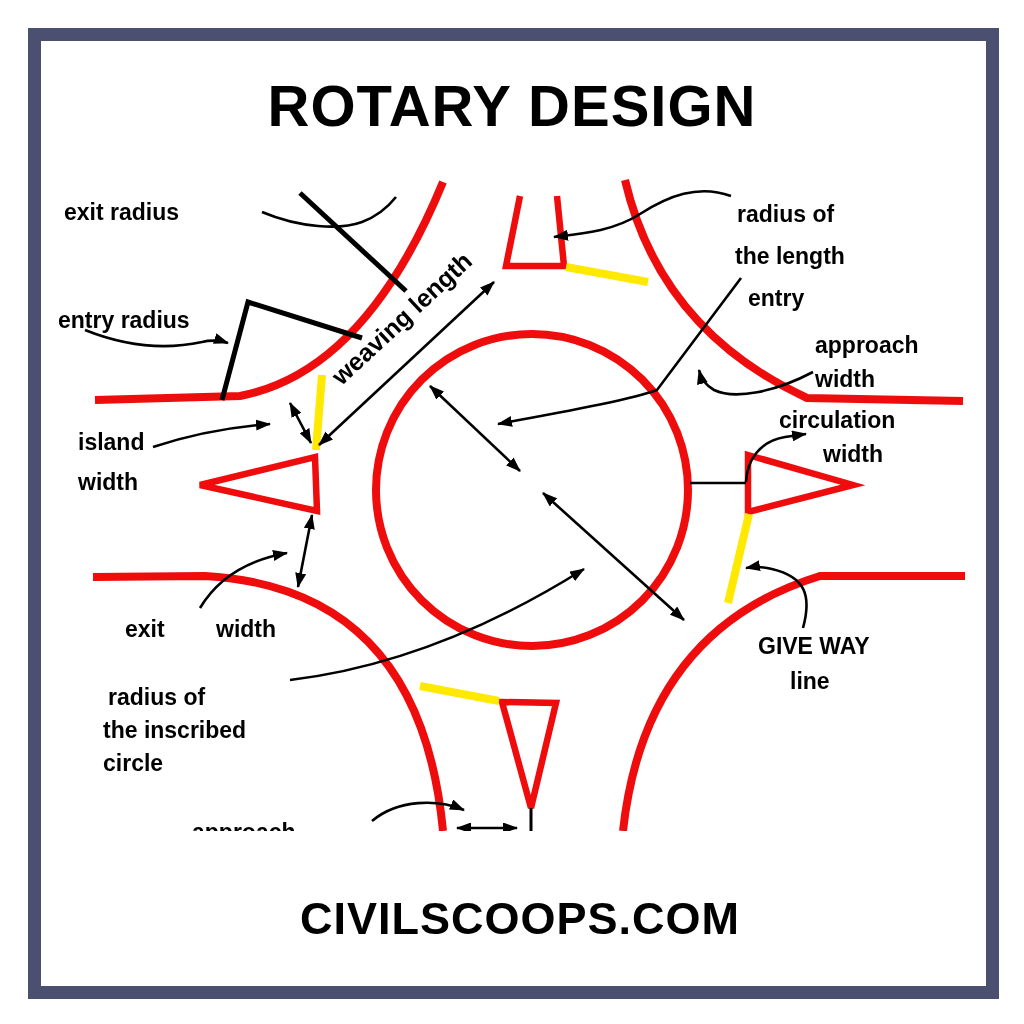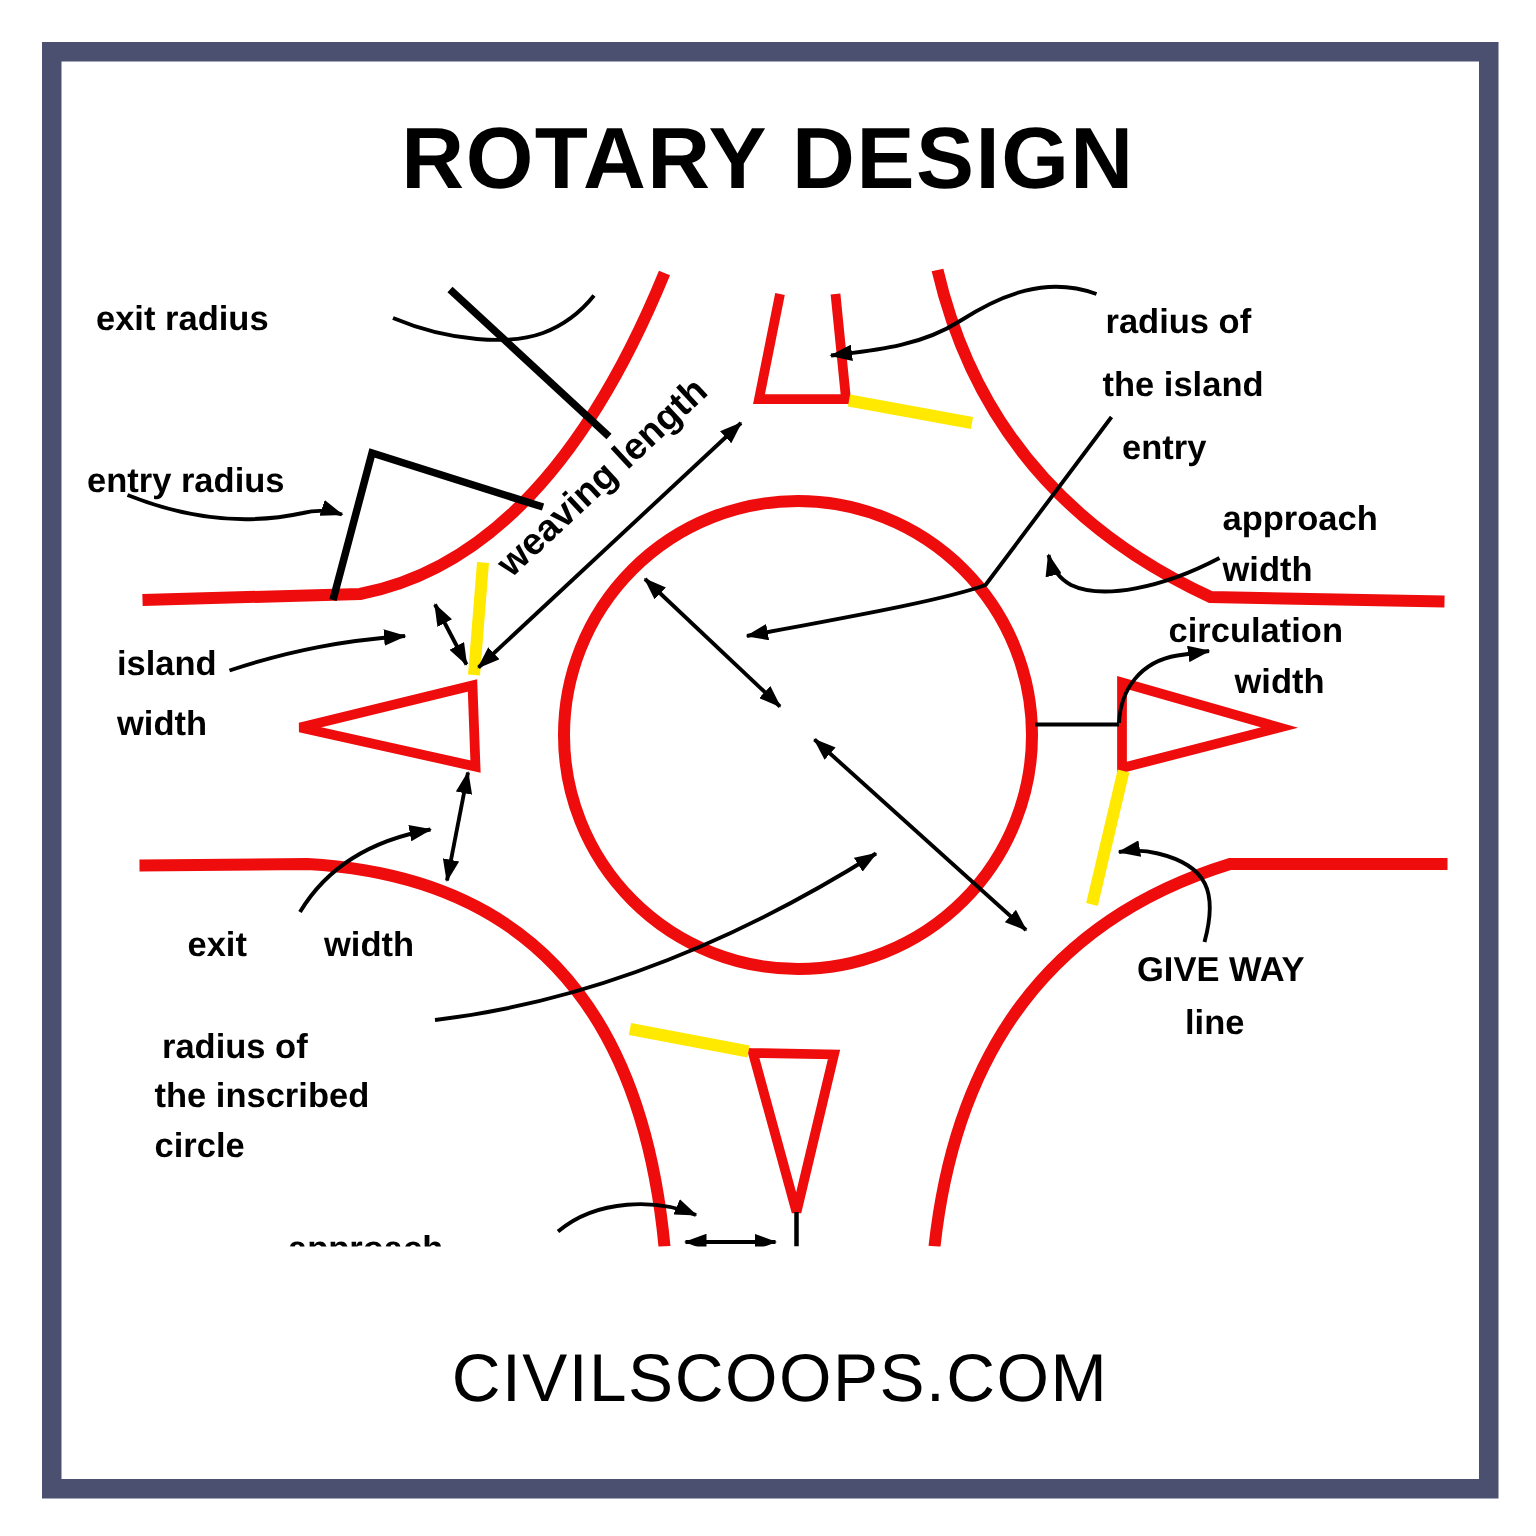--- a/index.html
+++ b/index.html
@@ -14,21 +14,21 @@
     background:transparent;
   }
   .page-title{
     position:absolute;left:0;right:0;top:72px;
     text-align:center;
     font-weight:bold;font-size:58px;letter-spacing:1px;color:var(--ink,#000);
   }
   .page-footer{
     position:absolute;left:16px;right:0;top:893px;
     text-align:center;
-    font-weight:normal;font-size:45px;letter-spacing:1px;color:var(--ink,#000);
+    font-weight:bold;font-size:45px;letter-spacing:1px;color:var(--ink,#000);
   }
   svg.diagram{position:absolute;left:0;top:0;width:1024px;height:1024px;}
   .lbl{
     position:absolute;white-space:nowrap;color:var(--ink,#000);
     font-weight:bold;font-size:23px;line-height:28px;
   }
   .lbl-rot{
     transform-origin:left bottom;
     transform:rotate(-43deg);
     font-size:25px;
@@ -115,21 +115,21 @@
 
 <div class="lbl" style="left:78px;top:428px">island</div>
 <div class="lbl" style="left:78px;top:468px">width</div>
 
 <div class="lbl" style="left:125px;top:615px">exit</div>
 <div class="lbl" style="left:216px;top:615px">width</div>
 
 <div class="lbl lbl-rot" style="left:345px;top:362px">weaving length</div>
 
 <div class="lbl" style="left:737px;top:200px">radius of</div>
-<div class="lbl" style="left:735px;top:242px">the island</div>
+<div class="lbl" style="left:735px;top:242px">the length</div>
 <div class="lbl" style="left:748px;top:284px">entry</div>
 
 <div class="lbl" style="left:815px;top:331px">approach</div>
 <div class="lbl" style="left:815px;top:365px">width</div>
 
 <div class="lbl" style="left:779px;top:406px">circulation</div>
 <div class="lbl" style="left:823px;top:440px">width</div>
 
 <div class="lbl" style="left:758px;top:632px">GIVE WAY</div>
 <div class="lbl" style="left:790px;top:667px">line</div>

